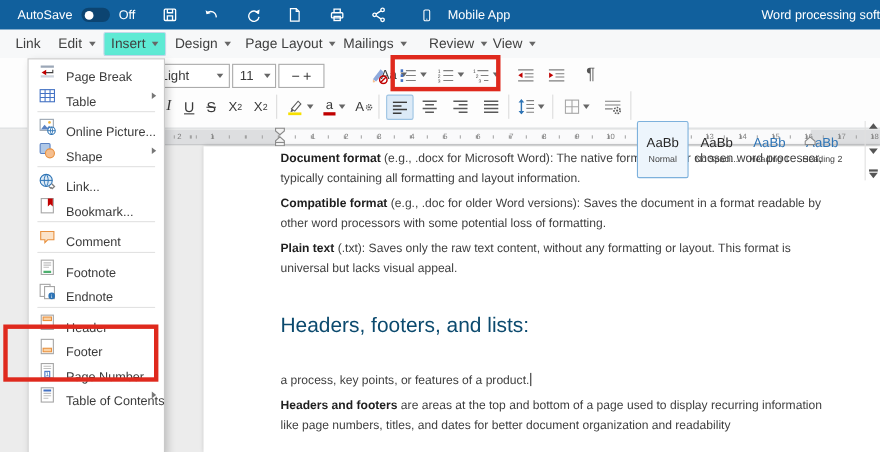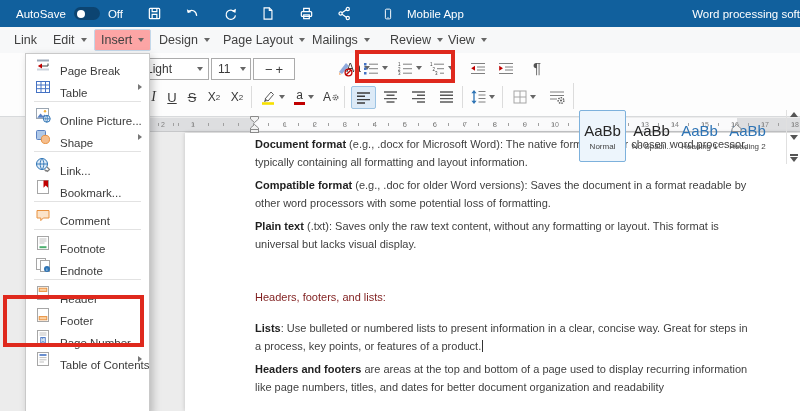--- a/index.html
+++ b/index.html
@@ -15,36 +15,36 @@
   .tbicon{width:30px;height:18px;display:flex;align-items:center;justify-content:center;cursor:pointer;}
   .tbicon svg{stroke:#fff;fill:none;stroke-width:1.3;}
   .tb-title{position:absolute;right:0;top:0;height:27px;display:flex;align-items:center;
     padding-right:0;font-size:11.5px;white-space:nowrap;}
 
   
   .menubar{position:absolute;left:0;top:27px;width:800px;height:26px;background:#F7F8F9;
     font-size:12.5px;color:#404040;}
   .menu-item{position:absolute;top:3px;height:20px;display:flex;align-items:center;gap:6px;
     padding:0 6px;cursor:pointer;white-space:nowrap;}
-  .menu-item.active{background:#fca5a5;border:1px solid #C3D8EA;border-radius:2px;top:2px;justify-content:space-between;}
+  .menu-item.active{background:#5eead4;border:1px solid #C3D8EA;border-radius:2px;top:2px;justify-content:space-between;}
   .caret{width:0;height:0;border-left:3.5px solid transparent;border-right:3.5px solid transparent;
     border-top:4px solid #666;display:inline-block;}
 
   
   .toolbar{position:absolute;left:0;top:53px;width:800px;height:63px;background:#FDFDFD;
     border-bottom:1px solid #D8DADC;z-index:1;}
   .tctl{position:absolute;display:flex;align-items:center;justify-content:center;gap:3px;
     color:#3A3A3A;font-size:12px;cursor:pointer;}
   .box{border:1px solid #ABABAB;background:#fff;}
   .vsep{position:absolute;width:1px;background:#DCDCDC;}
   .active-btn{background:#DCEAF7;border:1px solid #9CC3E3;border-radius:2px;}
   .stylecard{position:absolute;top:57px;width:45px;height:50px;display:flex;flex-direction:column;
     align-items:center;justify-content:center;cursor:pointer;border:1px solid transparent;border-radius:2px;}
   .stylecard.sel{border:1px solid #7DB1DC;background:#EDF5FC;}
-  .stylecard .prev{font-size:15px;color:#262626;}
+  .stylecard .prev{font-size:12px;color:#262626;}
   .stylecard .nm{font-size:8px;color:#444;margin-top:3px;white-space:nowrap;}
   .stylecard.h1 .prev,.stylecard.h2 .prev{color:#2E74B5;}
   .scrollcol{position:absolute;left:786px;top:57px;width:14px;height:50px;border-left:1px solid #E0E0E0;
     display:flex;flex-direction:column;align-items:center;justify-content:space-between;padding:2px 0;}
   .tri-up{width:0;height:0;border-left:4px solid transparent;border-right:4px solid transparent;border-bottom:5px solid #555;}
   .tri-dn{width:0;height:0;border-left:4px solid transparent;border-right:4px solid transparent;border-top:5px solid #555;}
   .tri-dn.bar{border-top-color:#555;position:relative;}
   .tri-dn.bar:before{content:"";position:absolute;left:-4px;top:-8px;width:8px;height:1.5px;background:#555;}
 
   
@@ -54,21 +54,21 @@
   .ruler .ticks{position:absolute;left:0;top:5px;width:650px;height:3px;
     background:repeating-linear-gradient(to right,#A0A0A0 0 1px,transparent 1px 15px);background-position:28px 0;}
   .rnum{position:absolute;top:2px;transform:translateX(-50%);font-size:7px;color:#808080;line-height:9px;}
   .imark{position:absolute;z-index:2;}
   .page{position:absolute;left:185px;top:17px;width:615px;height:278px;background:#fff;
     box-shadow:0 0 4px rgba(0,0,0,.18);}
   .doctext{position:absolute;left:70px;top:2px;width:540px;color:#3F3F3F;font-size:11px;line-height:18px;}
   .doctext .ln{white-space:nowrap;}
   .doctext b{color:#1F1F1F;}
   .para{margin:0 0 5px 0;}
-  .dochead{font-size:11px;color:#7f1d1d;margin:33px 0 11px 0;line-height:22px;}
+  .dochead{font-size:19px;color:#0c4a6e;margin:33px 0 11px 0;line-height:22px;}
   .cursor{display:inline-block;width:1px;height:12px;background:#333;vertical-align:-2px;margin-left:1px;}
 
   
   .insmenu{position:absolute;left:25px;top:53px;width:123px;height:358px;background:#fff;
     border:1px solid #C9C9C9;box-shadow:3px 3px 8px rgba(0,0,0,.22);z-index:5;}
   .mi{height:22px;display:flex;align-items:center;gap:9px;padding-left:9px;cursor:pointer;
     font-size:11.5px;color:#3B3B3B;position:relative;}
   .mi svg{flex:0 0 16px;}
   .mi .lbl{white-space:nowrap;margin-top:12px;}
   .subarw{position:absolute;right:7px;width:0;height:0;border-top:3.5px solid transparent;
@@ -421,25 +421,25 @@
         <p class="para">
           <span class="ln"><b>Document format</b><span> (e.g., .docx for Microsoft Word): The native format of your chosen word processor,</span></span><br>
           <span class="ln">typically containing all formatting and layout information.</span>
         </p>
         <p class="para">
           <span class="ln"><b>Compatible format</b><span> (e.g., .doc for older Word versions): Saves the document in a format readable by</span></span><br>
           <span class="ln">other word processors with some potential loss of formatting.</span>
         </p>
         <p class="para">
           <span class="ln"><b>Plain text</b><span> (.txt): Saves only the raw text content, without any formatting or layout. This format is</span></span><br>
-          <span class="ln">universal but lacks visual display.</span>
+          <span class="ln">universal but lacks visual appeal.</span>
         </p>
         <div class="dochead">Headers, footers, and lists:</div>
         <p class="para">
-          <span class="ln"><b>Lists</b><span>: Use bulleted or numbered lists to present information in a clear, concise way. Great for steps in</span></span><br>
+          <br>
           <span class="ln"><span>a process, key points, or features of a product.</span><span class="cursor"></span></span>
         </p>
         <p class="para">
           <span class="ln"><b>Headers and footers</b><span> are areas at the top and bottom of a page used to display recurring information</span></span><br>
           <span class="ln">like page numbers, titles, and dates for better document organization and readability</span>
         </p>
       </div>
     </div>
   </div>
 

